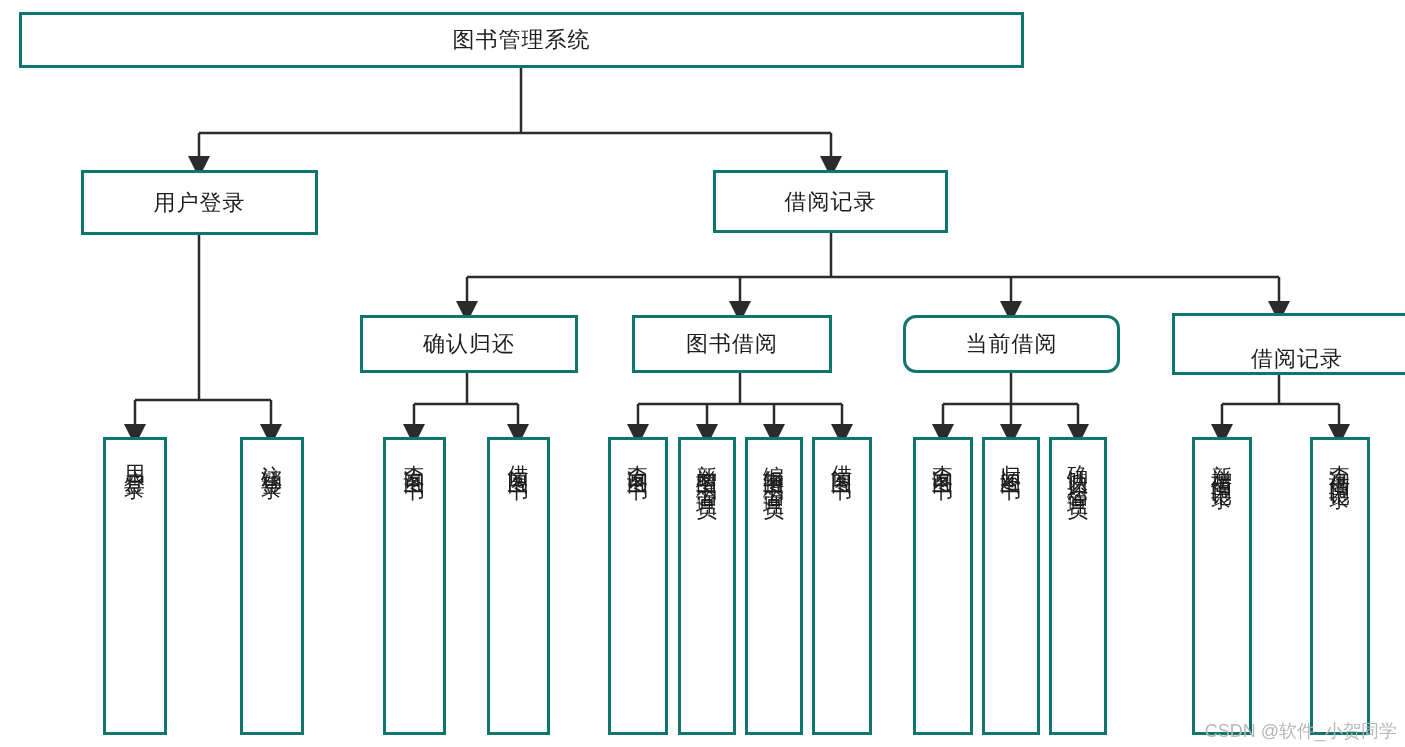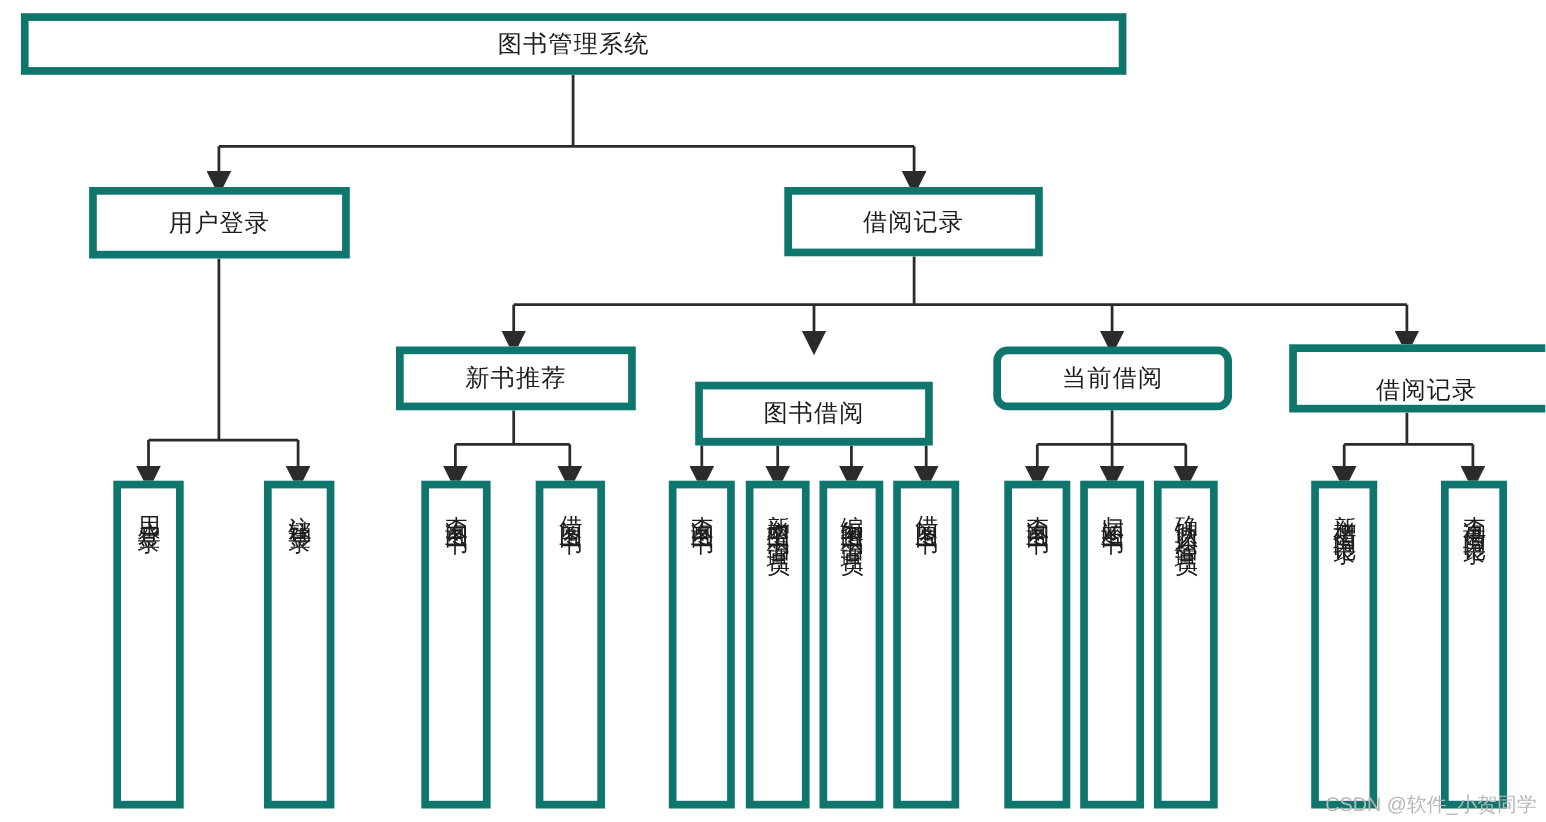--- a/index.html
+++ b/index.html
@@ -23,21 +23,21 @@
     left: 0;
     top: 0;
     width: 1405px;
     height: 747px;
     pointer-events: none;
   }
   .node {
     position: absolute;
     box-sizing: border-box;
     background: #ffffff;
-    border: 7px solid #0f766e;
+    border: 3px solid #0f766e;
     display: flex;
     align-items: center;
     justify-content: center;
     color: #1d1d1d;
     z-index: 2;
   }
   .node .label {
     display: block;
     text-align: center;
     line-height: 1.18;
@@ -132,23 +132,23 @@
   </div>
 
   <div class="node node-l2" style="left:81px; top:170px; width:237px; height:65px;">
     <span class="label">用户登录</span>
   </div>
   <div class="node node-l2" style="left:713px; top:170px; width:235px; height:63px;">
     <span class="label">借阅记录</span>
   </div>
 
   <div class="node node-l3" style="left:360px; top:315px; width:218px; height:58px;">
-    <span class="label">新书推荐</span>
-  </div>
-  <div class="node node-l3" style="left:632px; top:315px; width:216px; height:58px;margin-top:32px;">
+    <span class="label">确认归还</span>
+  </div>
+  <div class="node node-l3" style="left:632px; top:315px; width:200px; height:58px;">
     <span class="label">图书借阅</span>
   </div>
   <div class="node node-l3" style="left:903px; top:315px; width:217px; height:58px;border-radius:13px;">
     <span class="label">当前借阅</span>
   </div>
   <div class="node node-l3" style="left:1172px; top:313px; width:250px; height:62px;align-items:flex-end;">
     <span class="label">借阅记录</span>
   </div>
 
   <div class="node node-leaf" style="left:103px; top:437px; width:64px; height:298px;">

